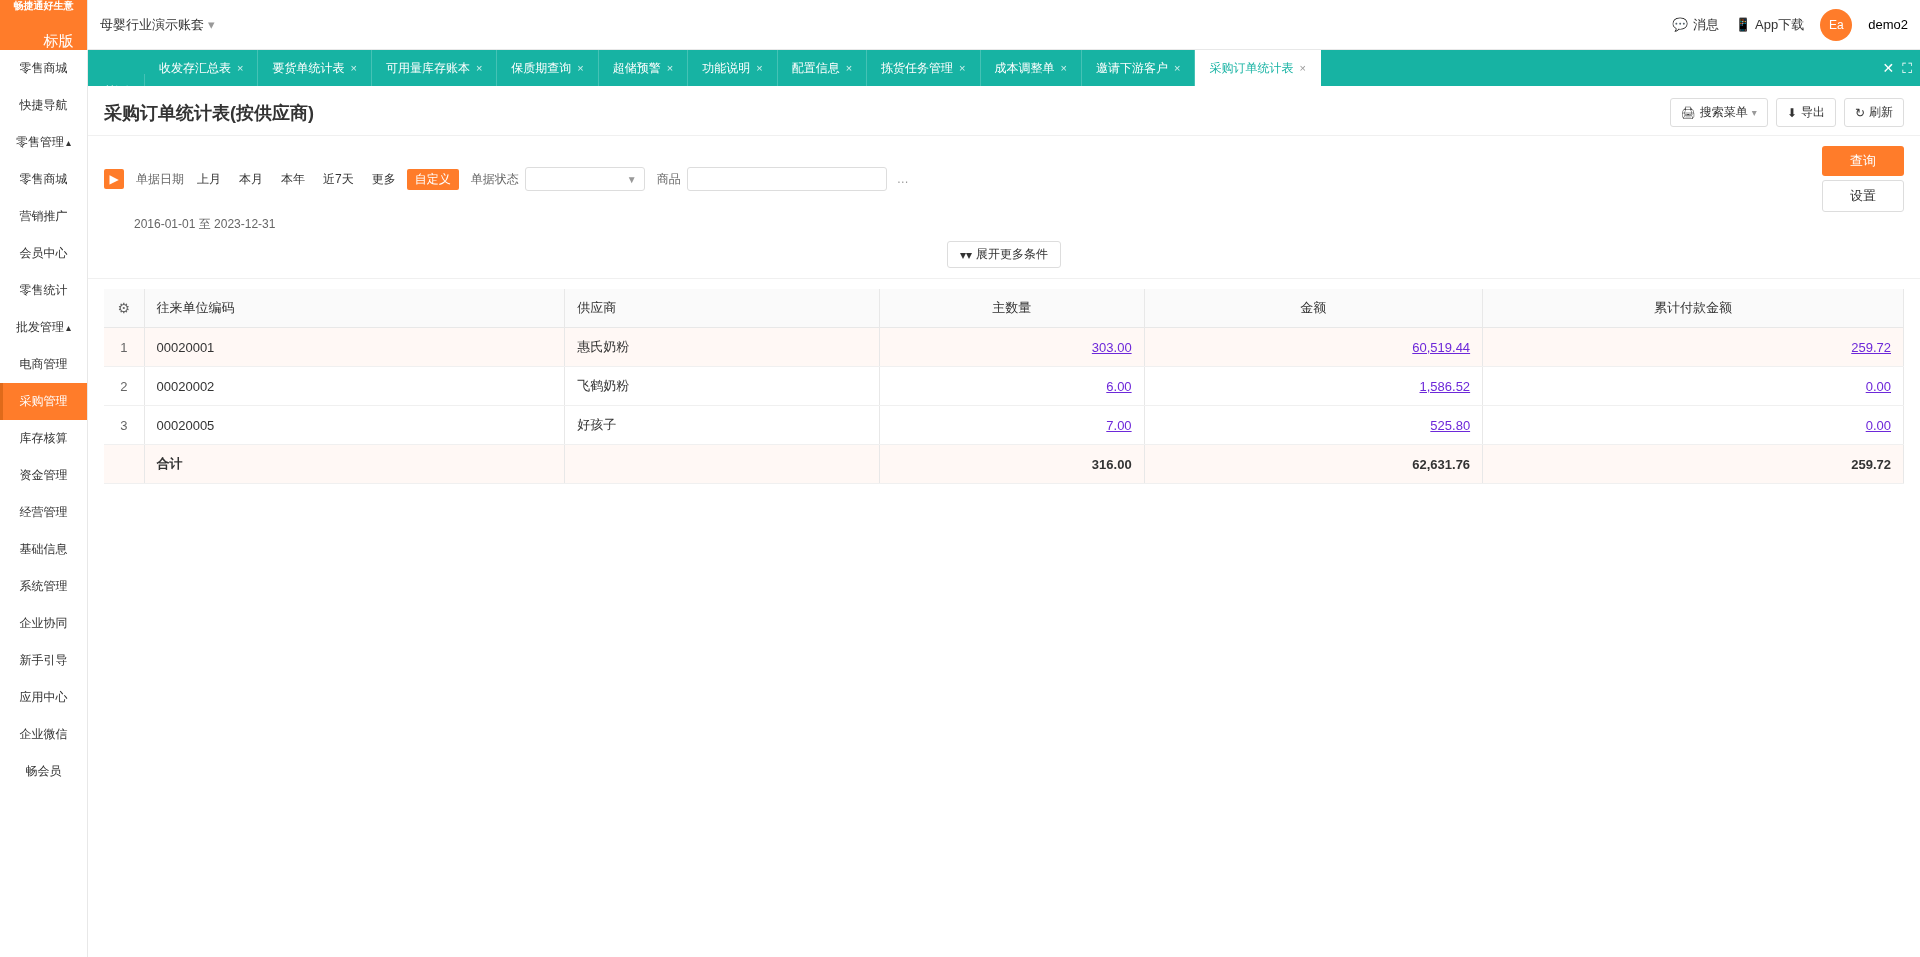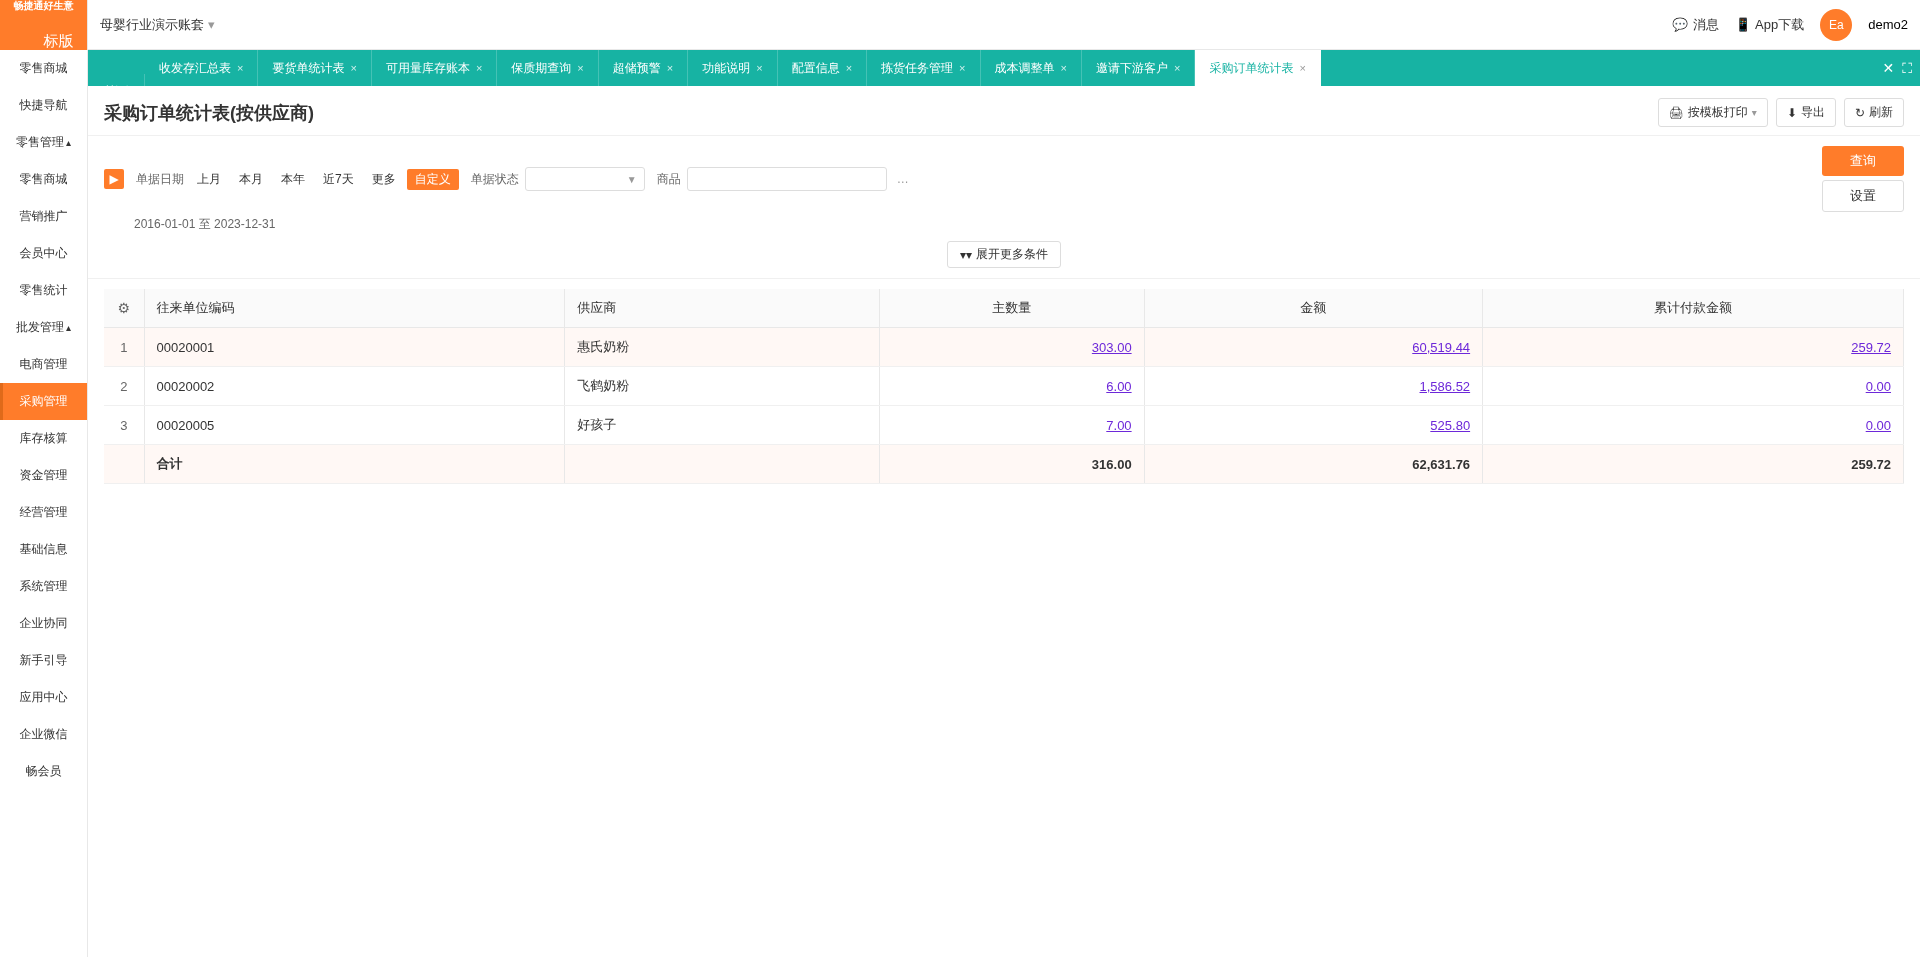--- a/index.html
+++ b/index.html
@@ -219,21 +219,21 @@
     </div>
   </div>
 
   <div class="page-content">
 
     <div class="page-header">
       <h2 class="page-title">采购订单统计表(按供应商)</h2>
       <div class="page-actions">
         <button class="btn-print">
           <span>🖨</span>
-          <span>按模板打印</span>
+          <span>搜索菜单</span>
           <span class="btn-print-arrow">▾</span>
         </button>
         <button class="btn-export">
           <span>⬇</span>
           <span>导出</span>
         </button>
         <button class="btn-refresh">
           <span>↻</span>
           <span>刷新</span>
         </button>

